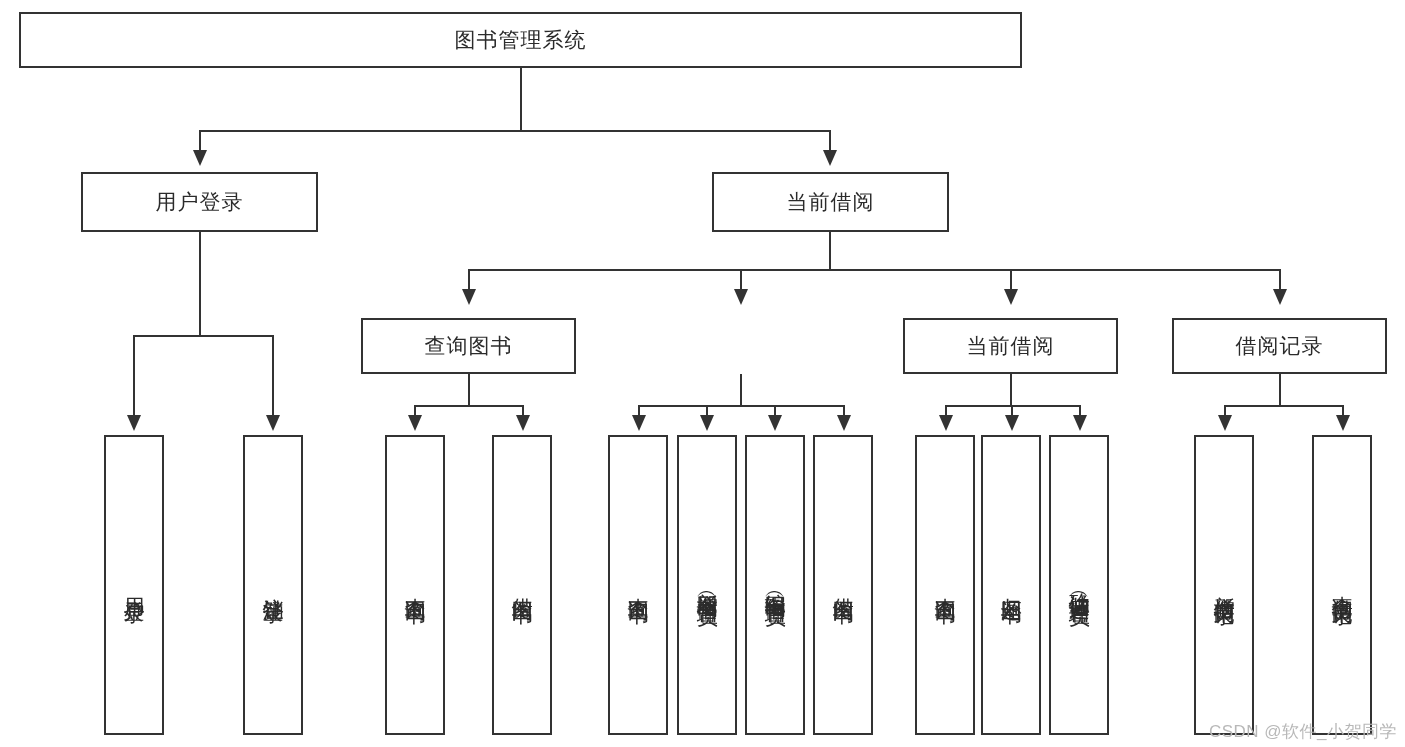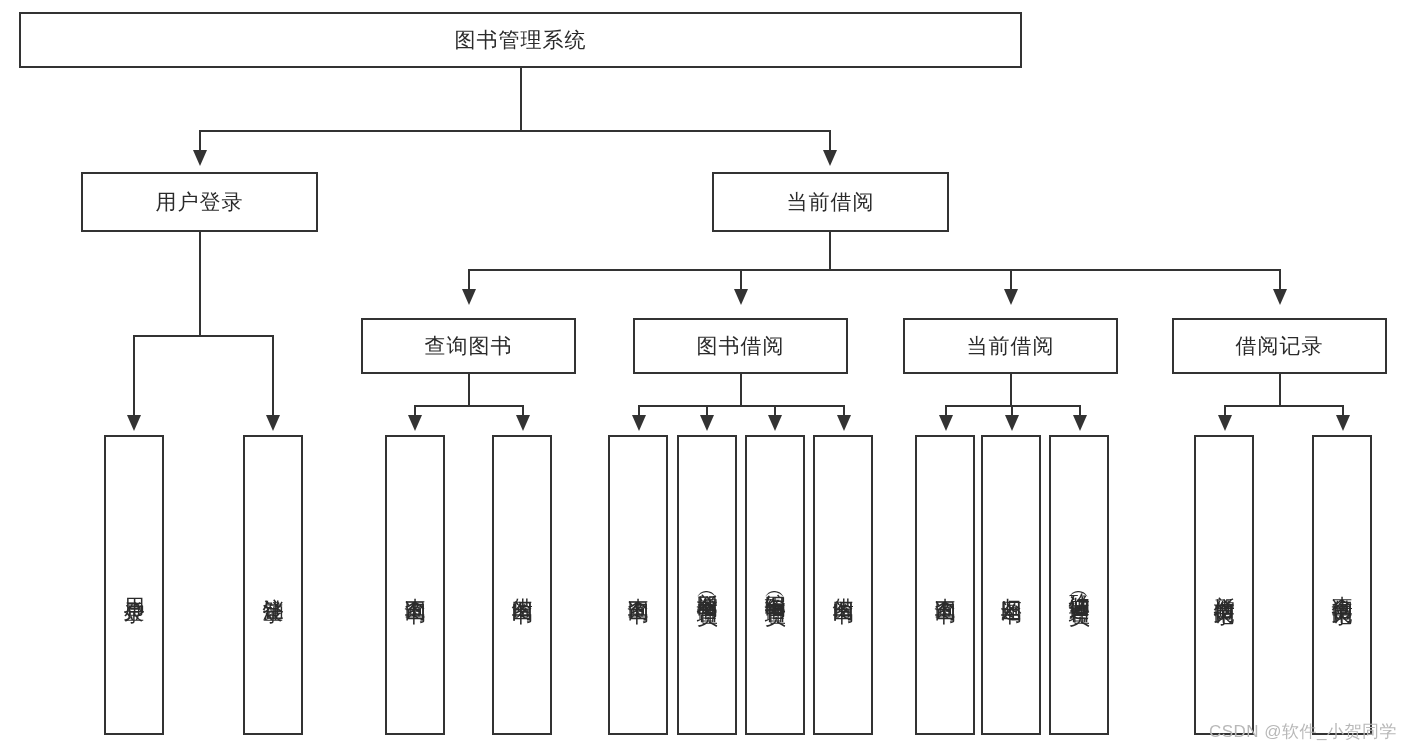--- a/index.html
+++ b/index.html
@@ -128,23 +128,20 @@
   <div class="arrow" style="left:734px; top:289px;"></div>
 
   <div class="vline" style="left:1010px; top:269px; height:22px;"></div>
   <div class="arrow" style="left:1004px; top:289px;"></div>
 
   <div class="vline" style="left:1279px; top:269px; height:22px;"></div>
   <div class="arrow" style="left:1273px; top:289px;"></div>
 
   <div class="node horiz" style="left:361px; top:318px; width:215px; height:56px;">
     <span class="lbl">查询图书</span>
-  </div>
-  <div class="node horiz" style="left:633px; top:318px; width:215px; height:56px;">
-    <span class="lbl">图书借阅</span>
   </div>
   <div class="node horiz" style="left:1172px; top:318px; width:215px; height:56px;">
     <span class="lbl">借阅记录</span>
   </div>
   <div class="node horiz" style="left:903px; top:318px; width:215px; height:56px;">
     <span class="lbl">当前借阅</span>
   </div>
 
   <div class="vline" style="left:468px; top:374px; height:32px;"></div>
   <div class="hline" style="left:414px; top:405px; width:108px;"></div>

